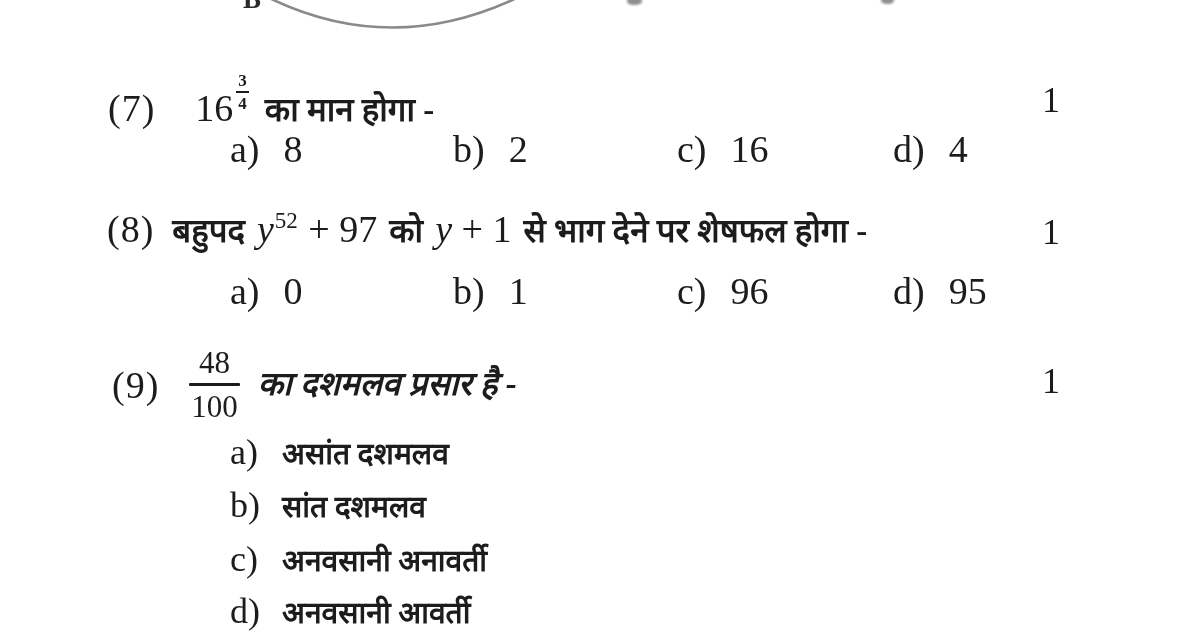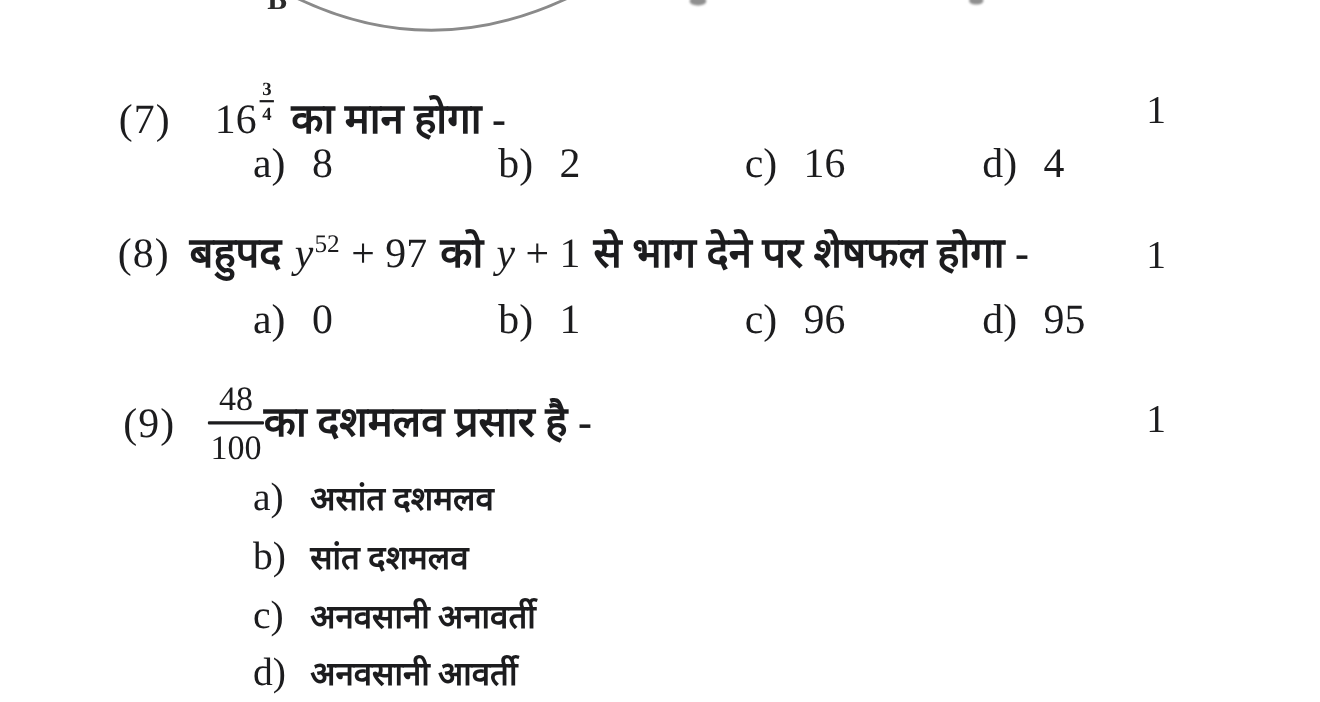--- a/index.html
+++ b/index.html
@@ -24,21 +24,21 @@
   .frag2 { left:881px; top:-3px; width:13px; height:7px; }
 
   
   .qline {
     position:absolute; display:flex; align-items:baseline;
     white-space:nowrap;
   }
   .qnum { font:38px "Liberation Serif", serif; letter-spacing:1px; }
   .hindi {
     font-family:"Liberation Serif","DejaVu Sans",serif;
-    font-weight:700; font-size:38px; line-height:1.3;
+    font-weight:700; font-size:33px; line-height:1.3;
   }
   .math { font:38px "Liberation Serif", serif; }
   .math .var { font-style:italic; }
   .math sup { font-size:23px; vertical-align:14px; margin:0 1px; }
 
   
   .expfrac {
     display:inline-block; text-align:center; vertical-align:12px;
     font-family:"Liberation Serif",serif; font-weight:700;
     font-size:17px; line-height:1; margin-left:3px;
@@ -143,21 +143,21 @@
     <span>95</span>
   </div>
 
   <div class="qline" style="left:112px; top:347px; align-items:center;">
     <span class="qnum" style="margin-right:30px;">(9)</span>
     <span class="bigfrac">
       <span class="num">48</span>
       <span class="bar"></span>
       <span class="den">100</span>
     </span>
-    <span class="hindi" style="">का दशमलव प्रसार है -</span>
+    <span class="hindi" style="margin-left:18px;font-style:italic;">का दशमलव प्रसार है -</span>
   </div>
   <div class="marks" style="top:363px;">1</div>
 
   <div class="list-option" style="top:431px;">
     <span class="opt-label">a)</span>
     <span class="opt-text">असांत दशमलव</span>
   </div>
   <div class="list-option" style="top:484px;">
     <span class="opt-label">b)</span>
     <span class="opt-text">सांत दशमलव</span>

